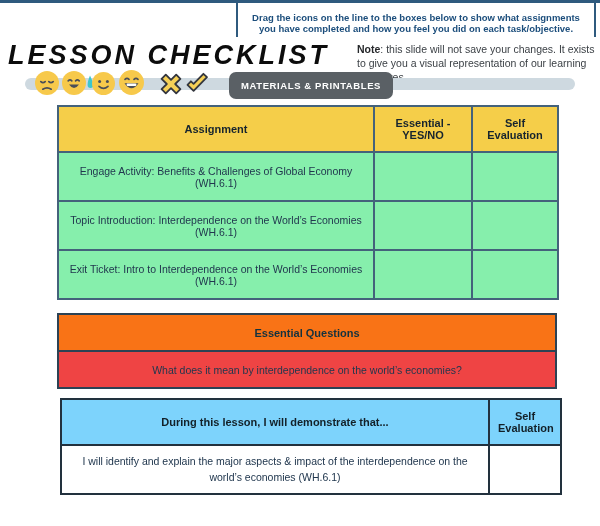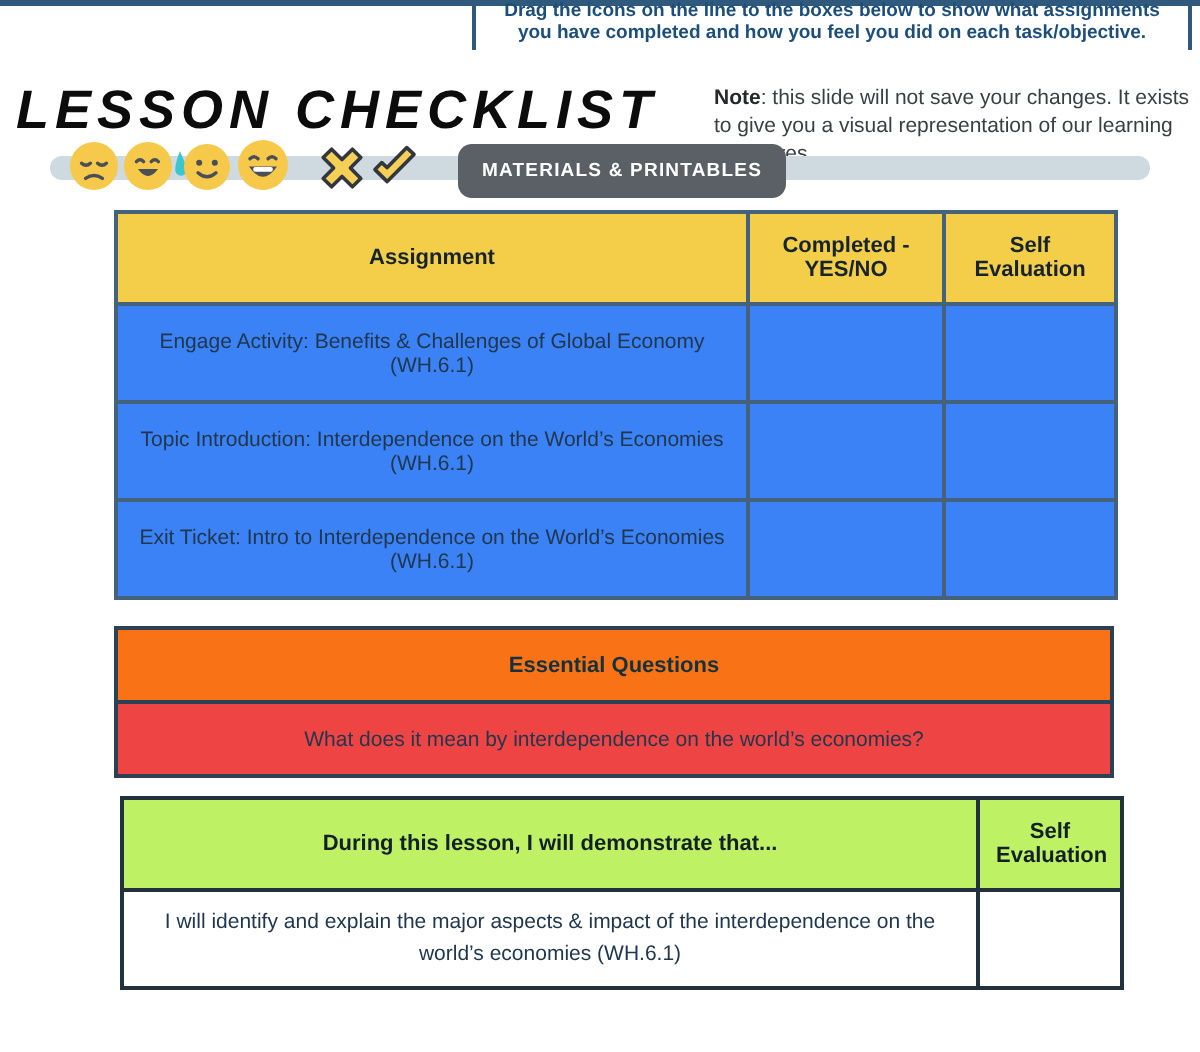--- a/index.html
+++ b/index.html
@@ -4,21 +4,21 @@
 <style>
   * { margin:0; padding:0; box-sizing:border-box; }
   body { background:#ffffff; font-family:"Liberation Sans", sans-serif; }
   .stage { position:relative; width:600px; height:526px; background:#ffffff; overflow:hidden; }
 
   .top-line { position:absolute; top:0; left:0; width:600px; height:3px; background:#2F5A7E; }
 
   .drag-box {
     position:absolute; top:0; left:236px; width:360px;
     border-left:2px solid #2F5A7E; border-right:2px solid #2F5A7E;
-    padding:0 8px 3px; text-align:center;
+    padding:12px 8px 3px; text-align:center;
     font-size:9.5px; font-weight:bold; color:#1C4E7C; line-height:1.18;
   }
 
   .title {
     position:absolute; top:40px; left:8px;
     font-size:27px; font-style:italic; font-weight:800;
     letter-spacing:3px; color:#0c0c0c; white-space:nowrap;
   }
 
   .note { position:absolute; top:43px; left:357px; width:240px; font-size:10.5px; color:#3A3F44; line-height:1.32; }
@@ -34,30 +34,30 @@
     color:#ffffff; font-weight:bold; font-size:9.5px; letter-spacing:0.6px;
     padding:0 12px; display:flex; align-items:center; justify-content:center;
     font-family:"Liberation Sans", sans-serif; cursor:pointer;
   }
 
   table { border-collapse:collapse; table-layout:fixed; }
   td, th { border:2px solid #44627B; text-align:center; vertical-align:middle; padding:5px 8px; }
 
   .assignment-table { position:absolute; top:105px; left:57px; width:500px; }
   .assignment-table th { background:#F5CE49; height:46px; font-size:11px; color:#16242E; }
-  .assignment-table td { height:49px; font-size:10.5px; color:#21374E; background:#3b82f6;text-align:center; }
+  .assignment-table td { height:49px; font-size:10.5px; color:#21374E; background:#86efac;text-align:center; }
 
   .eq-table { position:absolute; top:313px; left:57px; width:500px; }
   .eq-table th, .eq-table td { border-color:#2C4254; }
   .eq-table th { background:#f97316; height:37px; font-size:11px; color:#14323E; }
   .eq-table td { height:37px; font-size:10.5px; color:#21374E; background:#ef4444; }
 
   .demo-table { position:absolute; top:398px; left:60px; width:500px; }
   .demo-table th, .demo-table td { border-color:#22313E; }
-  .demo-table th { background:#bef264; height:46px; font-size:11px; color:#132028; }
+  .demo-table th { background:#7dd3fc; height:46px; font-size:11px; color:#132028; }
   .demo-table td { height:49px; font-size:10.5px; color:#21374E; background:#ffffff; line-height:1.5; }
 </style>
 </head>
 <body>
 
 <div class="stage">
 
   <div class="top-line"></div>
 
   <div class="drag-box">
@@ -116,21 +116,21 @@
 
   <table class="assignment-table">
     <colgroup>
         <col style="width:316px">
         <col style="width:98px">
         <col style="width:86px">
       </colgroup>
     <tbody>
         <tr>
       <th>Assignment</th>
-      <th>Completed - YES/NO</th>
+      <th>Essential - YES/NO</th>
       <th>Self Evaluation</th>
     </tr>
     <tr>
       <td>Engage Activity: Benefits &amp; Challenges of Global Economy (WH.6.1)</td>
       <td></td>
       <td></td>
     </tr>
     <tr>
       <td>Topic Introduction: Interdependence on the World’s Economies (WH.6.1)</td>
       <td></td>

